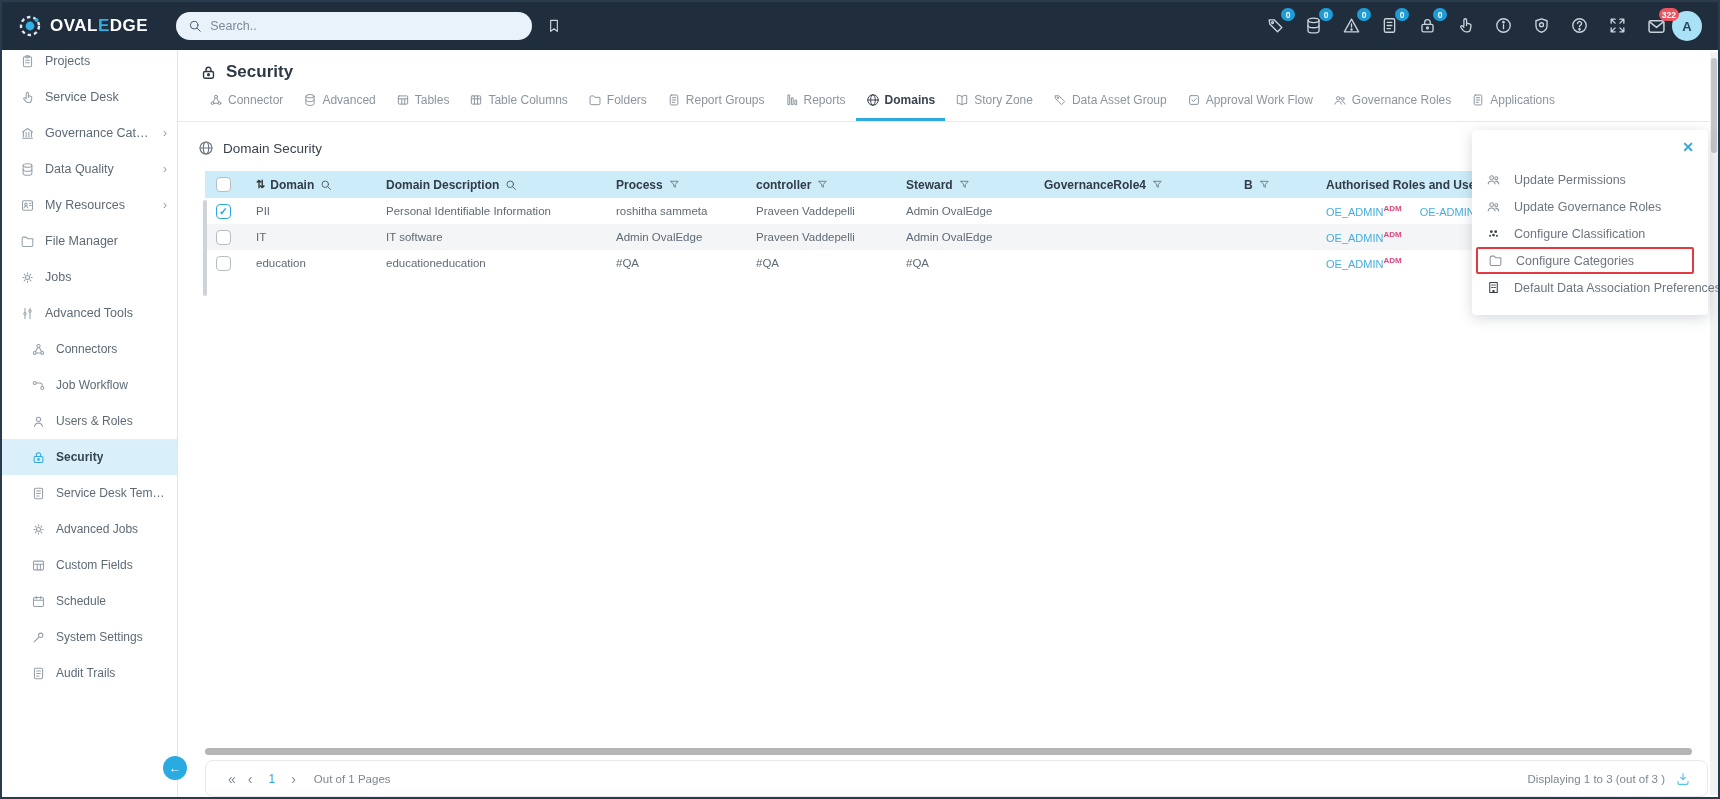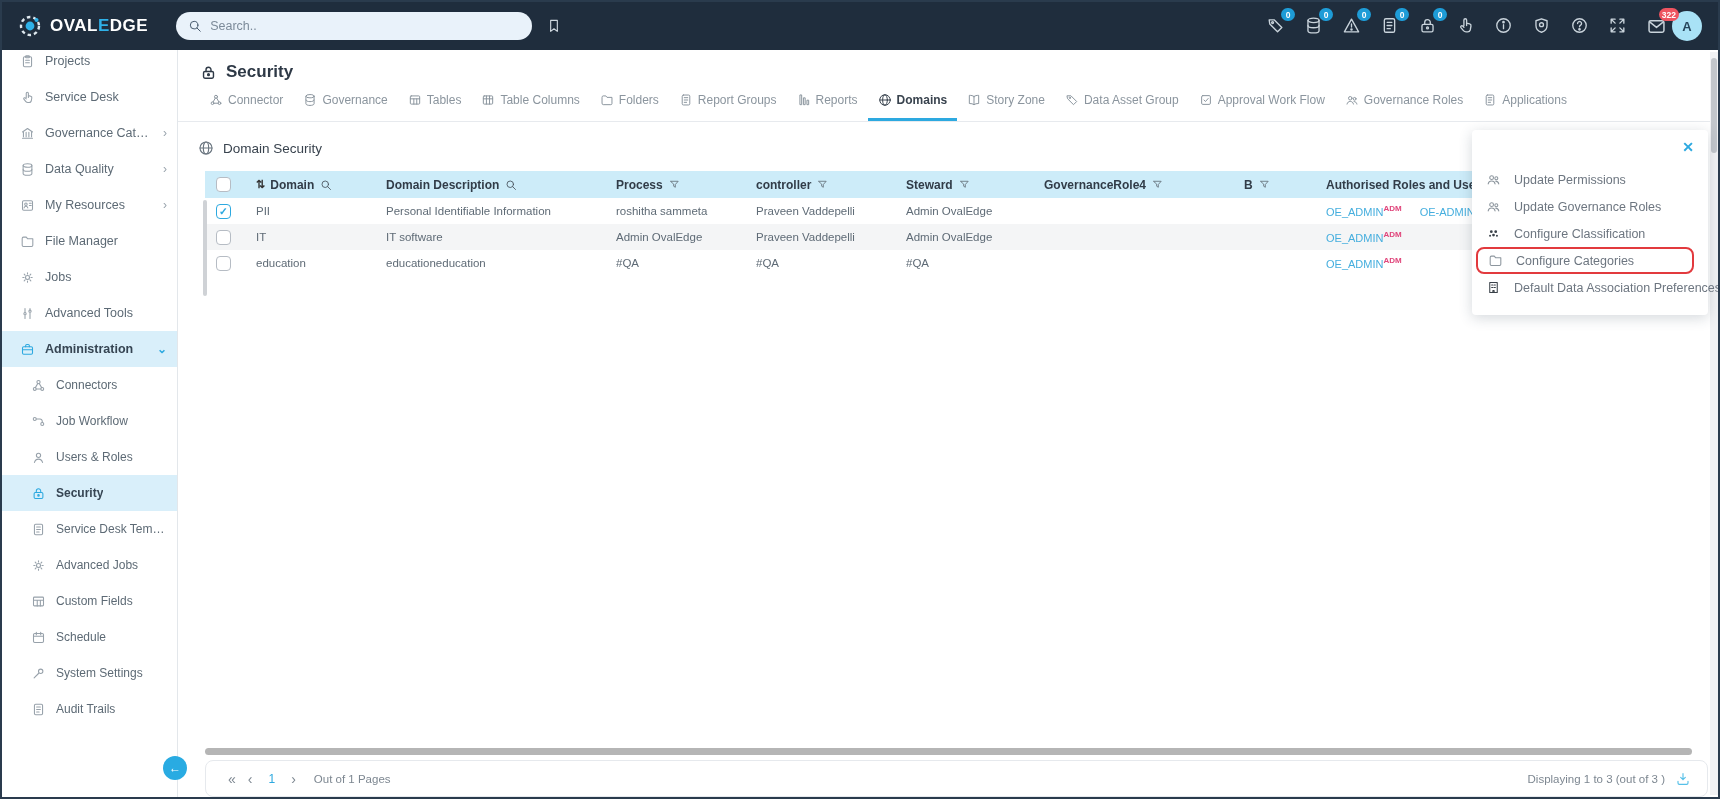--- a/index.html
+++ b/index.html
@@ -65,21 +65,21 @@
   .role sup{font-size:8px;font-weight:bold}
   sup.adm{color:#e0457b}
   sup.rw{color:#3d4a63}
 
   
   .menu{position:absolute;left:1470px;top:128px;width:236px;background:#fff;border-radius:4px;box-shadow:0 3px 14px rgba(40,60,80,.20);z-index:40;padding:36px 0 14px}
   .menu-close{position:absolute;top:9px;right:14px;color:#2da9e0;font-size:14px;font-weight:bold;cursor:pointer}
   .menu-item{height:27px;display:flex;align-items:center;gap:13px;padding:0 8px 0 14px;font-size:12.5px;color:#6d7680;cursor:pointer;white-space:nowrap}
   .menu-item svg{width:15px;height:15px;color:#8d969e;flex:none}
   .menu-item.dark svg{color:#3a4149}
-  .menu-item.flagged{border:2px solid #e23a3e;border-radius:8px;margin:0 14px 0 4px;padding-left:10px}
+  .menu-item.flagged{border:2px solid #e23a3e;border-radius:2px;margin:0 14px 0 4px;padding-left:10px}
 
   
   .hscroll{position:absolute;left:27px;top:698px;height:7px;width:1487px;background:#b5b5b5;border-radius:4px;cursor:pointer}
   .vscroll-left{position:absolute;left:25px;top:150px;width:4px;height:96px;background:#cfd2d6;border-radius:2px;cursor:pointer}
   .right-track{position:absolute;right:0;top:2px;bottom:2px;width:8px;background:#f1f2f4}
   .right-thumb{position:absolute;top:6px;right:1px;width:6px;height:95px;background:#c2c6cb;border-radius:3px;cursor:pointer}
   .pagebar{position:absolute;left:27px;top:710px;width:1503px;height:37px;background:#fff;border:1px solid #e6e9ed;border-radius:8px;display:flex;align-items:center;padding:0 16px;font-size:11.5px;color:#7d8791}
   .pg-btn{font-size:14px;color:#7d8791;cursor:pointer;padding:0 6px}
   .pg-current{color:#2da9e0;font-size:12px;padding:0 10px;cursor:pointer}
   .pg-label{margin-left:12px}
@@ -361,27 +361,20 @@
           <use href="#i-gear"></use>
         </svg>
         <span class="lbl">Jobs</span>
       </div>
     <div class="side-item">
         <svg class="ic">
           <use href="#i-tools"></use>
         </svg>
         <span class="lbl">Advanced Tools</span>
       </div>
-    <div class="side-item active">
-        <svg class="ic">
-          <use href="#i-briefcase"></use>
-        </svg>
-        <span class="lbl">Administration</span>
-        <span class="chev">⌄</span>
-      </div>
     <div class="side-item sub">
         <svg class="ic">
           <use href="#i-net"></use>
         </svg>
         <span class="lbl">Connectors</span>
       </div>
     <div class="side-item sub">
         <svg class="ic">
           <use href="#i-flow"></use>
         </svg>
@@ -449,21 +442,21 @@
       <div class="tab">
           <svg class="ic">
             <use href="#i-net"></use>
           </svg>
           <span>Connector</span>
         </div>
       <div class="tab">
           <svg class="ic">
             <use href="#i-db"></use>
           </svg>
-          <span>Governance</span>
+          <span>Advanced</span>
         </div>
       <div class="tab">
           <svg class="ic">
             <use href="#i-grid"></use>
           </svg>
           <span>Tables</span>
         </div>
       <div class="tab">
           <svg class="ic">
             <use href="#i-grid2"></use>

